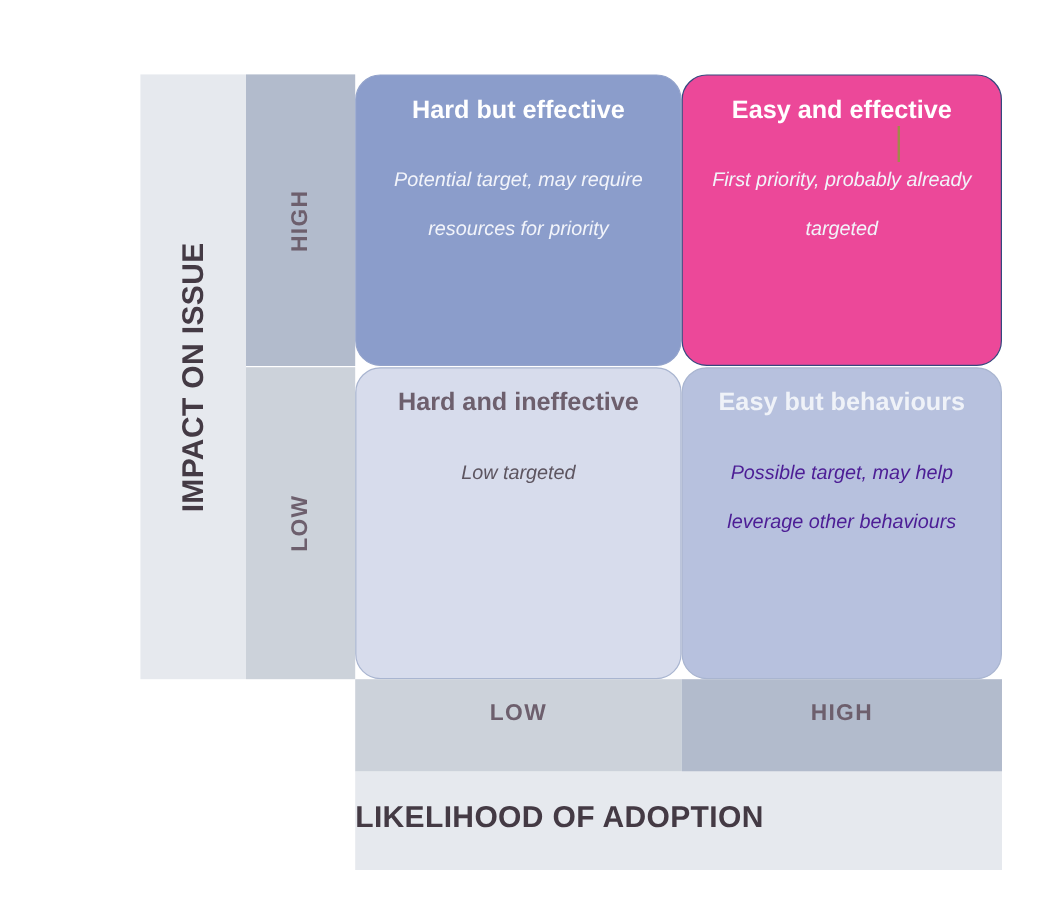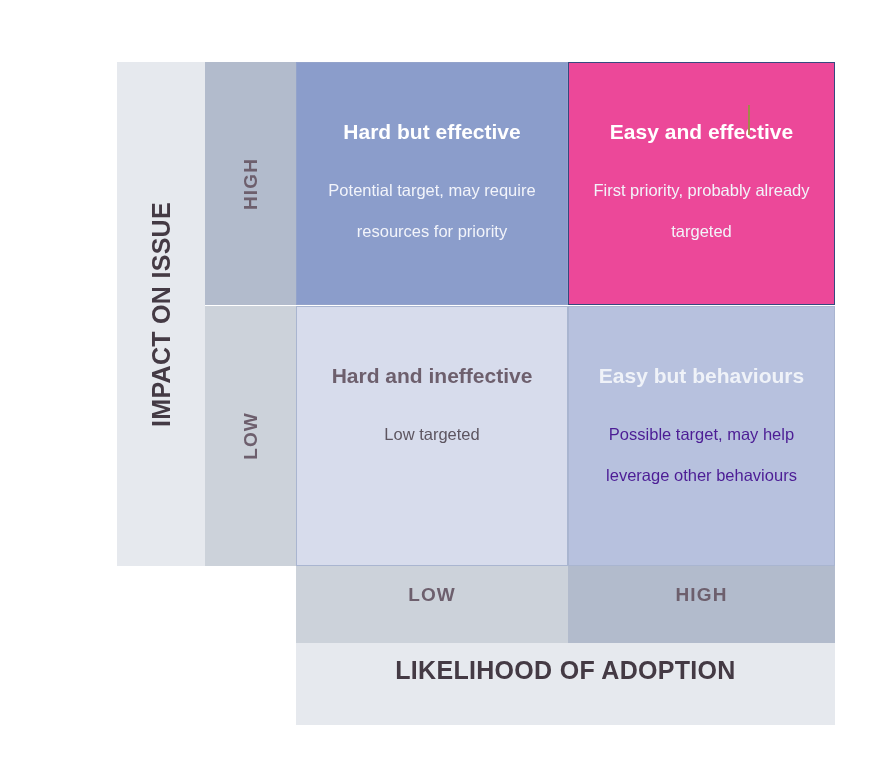--- a/index.html
+++ b/index.html
@@ -72,21 +72,22 @@
     color: #6d5f6d;
   }
 
   
   .quadrant {
     position: absolute;
     box-sizing: border-box;
     display: flex;
     flex-direction: column;
     align-items: center;
-    padding-top: 56px;
+    padding-top: 16px;
+    border-radius: 21px;
   }
   .q-top-left {
     left: 296px;
     top: 62px;
     width: 272px;
     height: 243px;
     background: #8b9dcb;
     border: 1px solid #93a3cb;
   }
   .q-top-right {
@@ -116,20 +117,21 @@
 
   .q-heading {
     font-size: 21px;
     font-weight: bold;
     line-height: 1.2;
     text-align: center;
     margin: 0 0 26px 0;
   }
   .q-sub {
     font-size: 16.5px;
+    font-style: italic;
     line-height: 2.45;
     text-align: center;
     margin: 0;
     padding: 0 14px;
   }
   .light-head { color: #ffffff; }
   .light-sub  { color: #f2f4fa; }
   .muted-head { color: #6d5f6d; }
   .muted-sub  { color: #5d5560; }
   .pale-head  { color: #eff2f8; }
@@ -176,22 +178,21 @@
   
   .x-axis-title-band {
     position: absolute;
     left: 296px;
     top: 643px;
     width: 539px;
     height: 82px;
     background: #e6e9ee;
     display: flex;
     align-items: flex-start;
-    justify-content: center;
-    padding-top: 13px;
+    padding-top: 24px;
     box-sizing: border-box;
   }
   .x-axis-title-text {
     font-size: 25px;
     font-weight: bold;
     letter-spacing: 0.3px;
     color: #443a44;
   }
 </style>
 </head>

